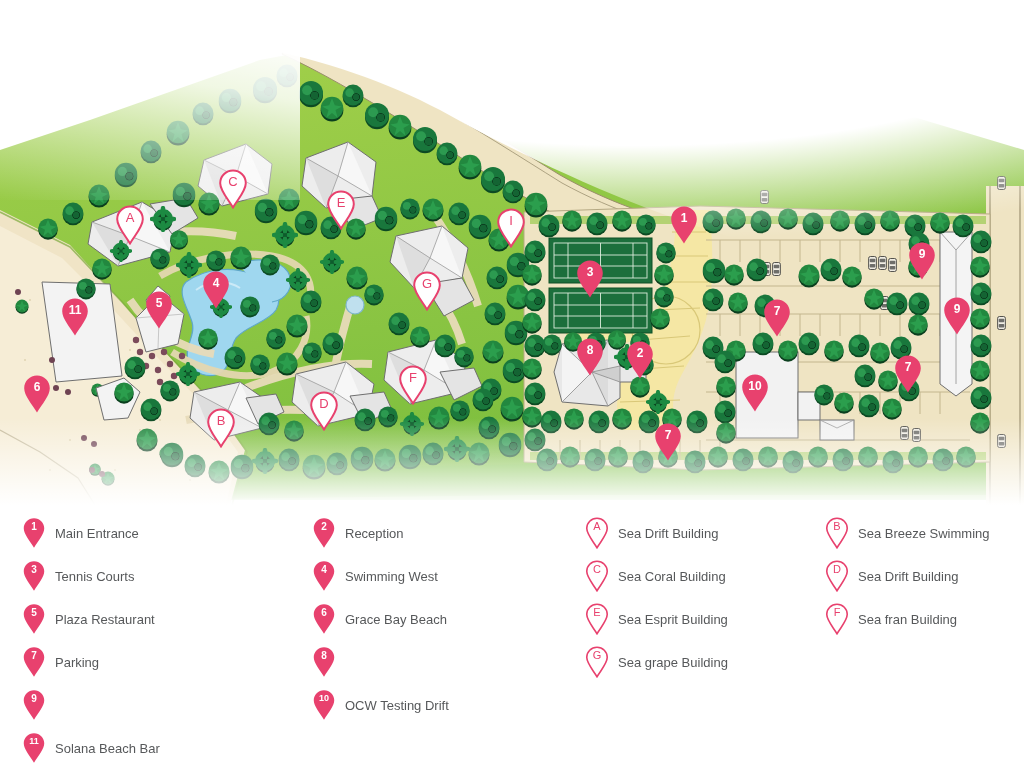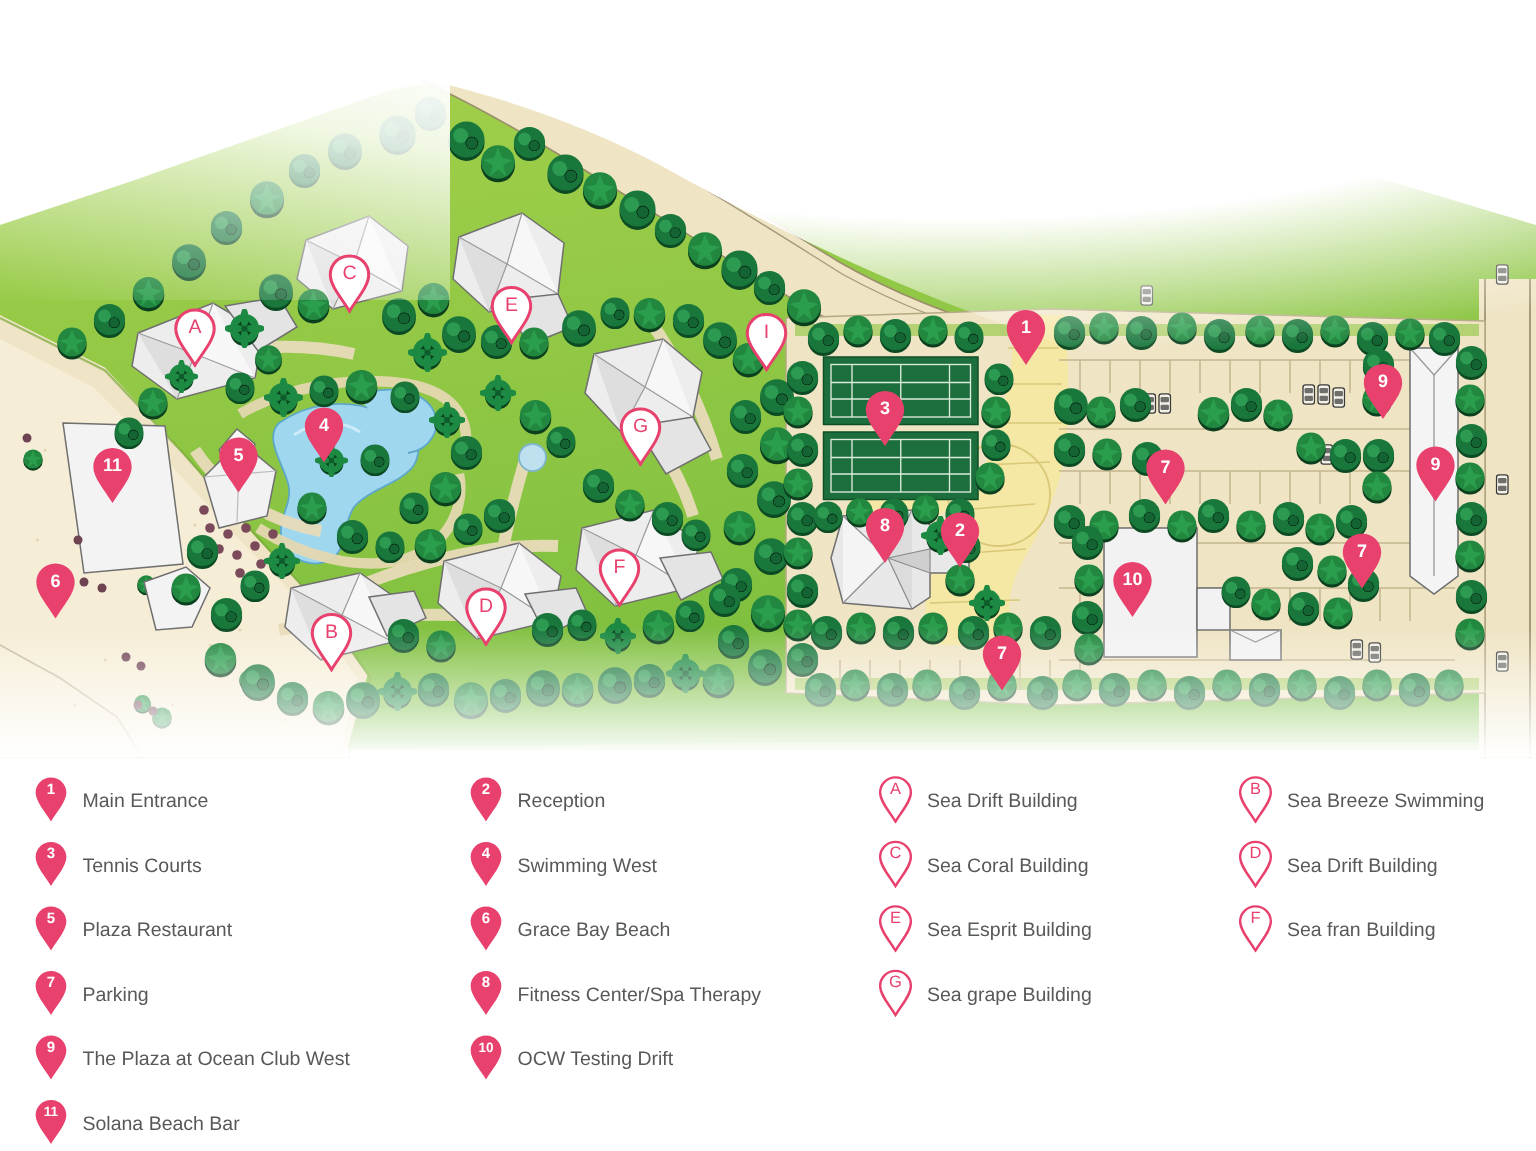--- a/index.html
+++ b/index.html
@@ -972,39 +972,37 @@
         </span>
         <span class="legend-label">Parking</span>
       </div>
       <div class="legend-item" style="left: 312px; top: 140px;">
         <span class="legend-pin filled">
           <svg viewBox="0 0 30 40" width="24" height="32">
             <path d="M15 1.6 C7.8 1.6 2.2 7.2 2.2 14.2 C2.2 21.6 9.6 29.6 15 38.4 C20.4 29.6 27.8 21.6 27.8 14.2 C27.8 7.2 22.2 1.6 15 1.6 Z" fill="#E8416E"></path>
           </svg>
           <span class="pin-txt">8</span>
         </span>
-        <span class="legend-label">Fitness Center/Spa Therapy</span>
       </div>
       <div class="legend-item" style="left: 585px; top: 140px;">
         <span class="legend-pin hollow">
           <svg viewBox="0 0 30 40" width="24" height="32">
             <path d="M15 1.6 C7.8 1.6 2.2 7.2 2.2 14.2 C2.2 21.6 9.6 29.6 15 38.4 C20.4 29.6 27.8 21.6 27.8 14.2 C27.8 7.2 22.2 1.6 15 1.6 Z" fill="#ffffff" stroke="#E8416E" stroke-width="2"></path>
           </svg>
           <span class="pin-txt">G</span>
         </span>
         <span class="legend-label">Sea grape Building</span>
       </div>
       <div class="legend-item" style="left: 22px; top: 183px;">
         <span class="legend-pin filled">
           <svg viewBox="0 0 30 40" width="24" height="32">
             <path d="M15 1.6 C7.8 1.6 2.2 7.2 2.2 14.2 C2.2 21.6 9.6 29.6 15 38.4 C20.4 29.6 27.8 21.6 27.8 14.2 C27.8 7.2 22.2 1.6 15 1.6 Z" fill="#E8416E"></path>
           </svg>
           <span class="pin-txt">9</span>
         </span>
-        <span class="legend-label">The Plaza at Ocean Club West</span>
       </div>
       <div class="legend-item" style="left: 312px; top: 183px;">
         <span class="legend-pin filled">
           <svg viewBox="0 0 30 40" width="24" height="32">
             <path d="M15 1.6 C7.8 1.6 2.2 7.2 2.2 14.2 C2.2 21.6 9.6 29.6 15 38.4 C20.4 29.6 27.8 21.6 27.8 14.2 C27.8 7.2 22.2 1.6 15 1.6 Z" fill="#E8416E"></path>
           </svg>
           <span class="pin-txt" style="font-size: 9px;">10</span>
         </span>
         <span class="legend-label">OCW Testing Drift</span>
       </div>

